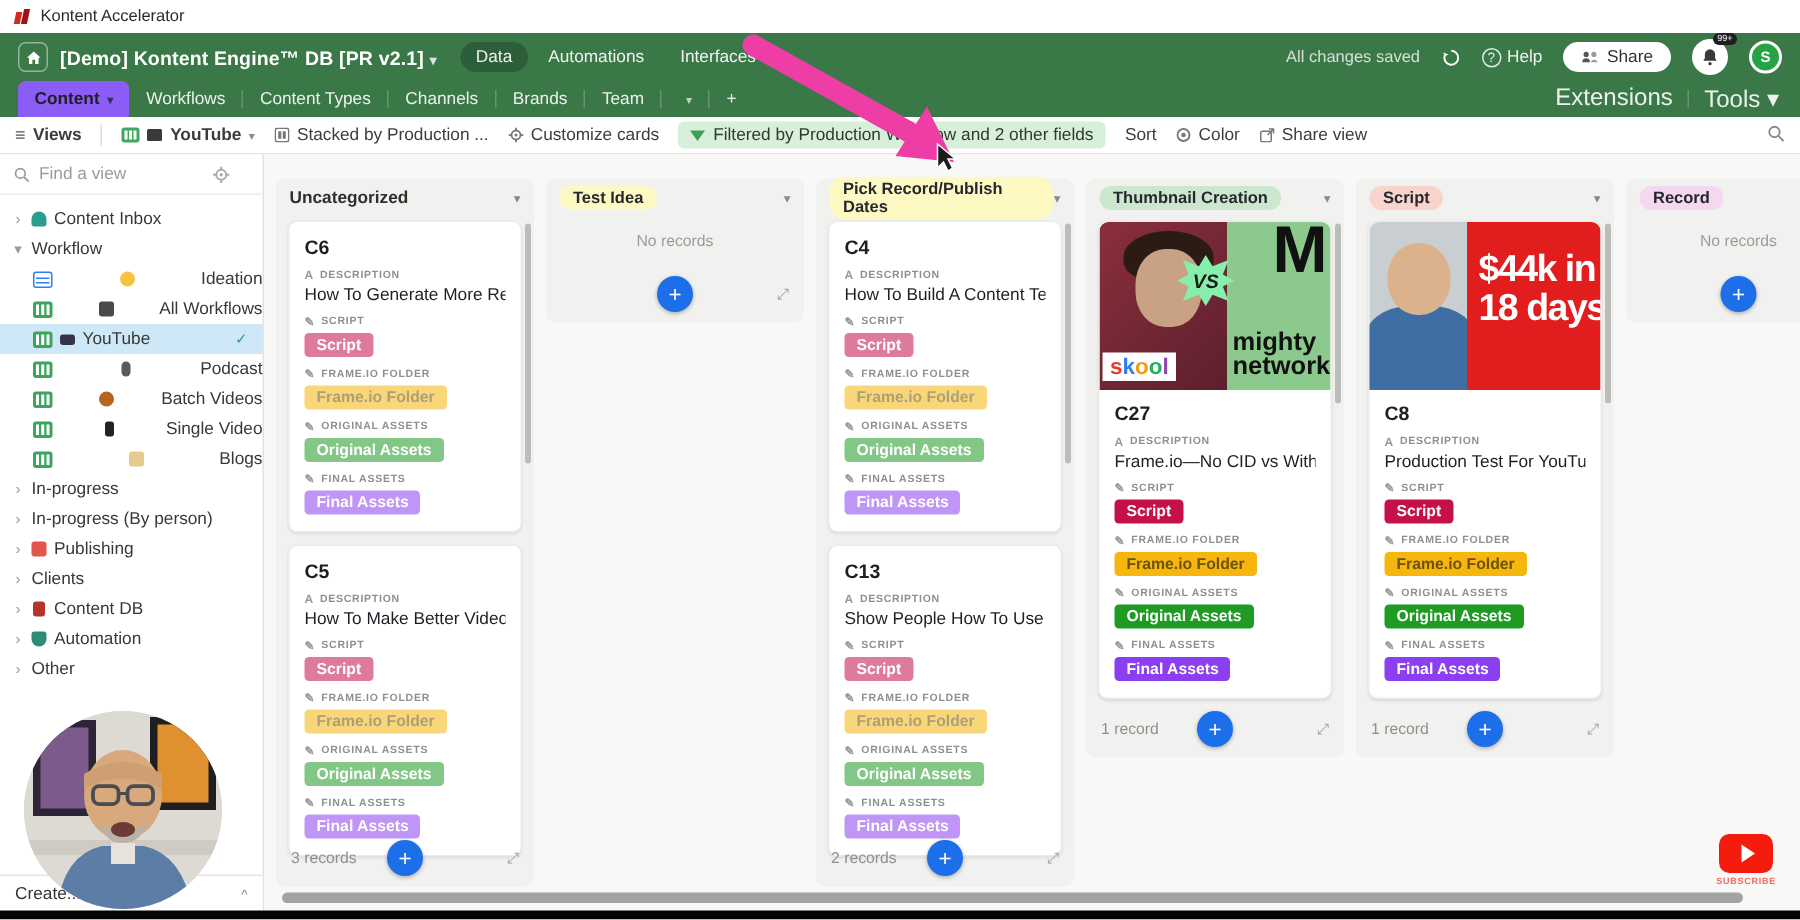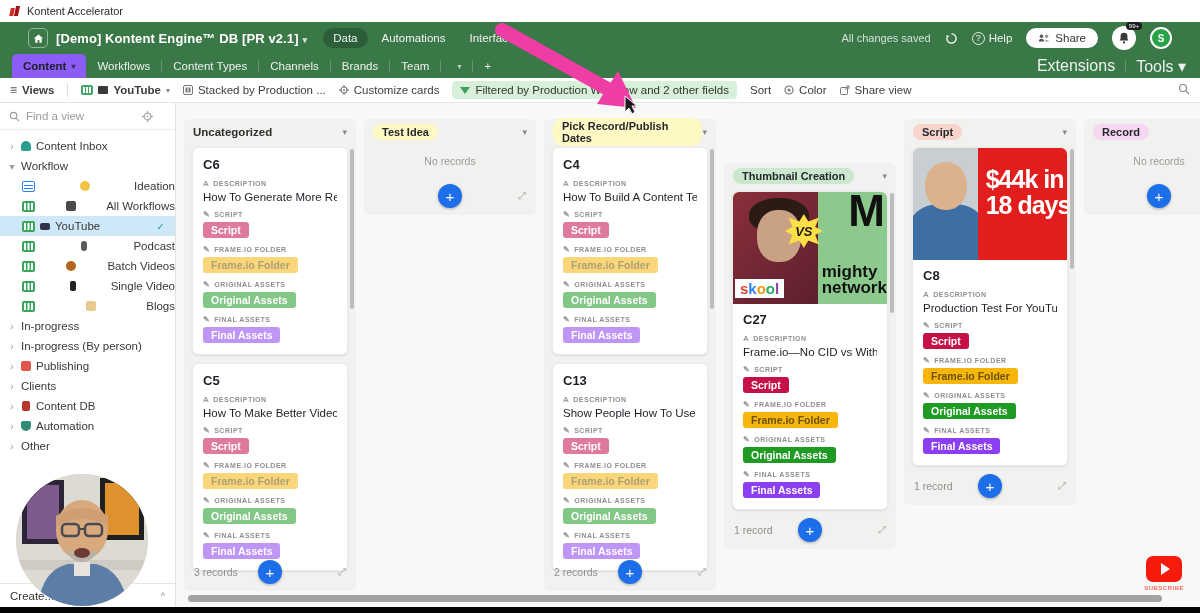--- a/index.html
+++ b/index.html
@@ -7,21 +7,21 @@
   body { font-family:"Liberation Sans", sans-serif; background:#fff; position:relative; }
 
   
   .app-bar { height:22px; display:flex; align-items:center; padding-left:10px; background:#fff; gap:6px; }
   .app-logo { width:11px; height:11px; position:relative; }
   .app-logo::before { content:""; position:absolute; left:0; top:2px; width:4px; height:8px; background:#d02a21; transform:skewX(-12deg); }
   .app-logo::after { content:""; position:absolute; left:5px; top:0; width:4px; height:10px; background:#a31313; transform:skewX(-12deg); }
   .app-title { font-size:11px; color:#2b2b2b; }
 
   
-  .green-nav { height:32px; background:#3b7848; display:flex; align-items:center; padding:0 28px; color:#fff; }
+  .green-nav { height:32px; background:#3b7848; display:flex; align-items:center; padding:0 12px; color:#fff; }
   .home-btn { width:20px; height:20px; border:1px solid rgba(255,255,255,.45); border-radius:5px; display:flex; align-items:center; justify-content:center; margin-right:8px; }
   .base-title { font-size:13px; font-weight:bold; letter-spacing:.1px; }
   .base-title .chev { font-size:9px; opacity:.8; margin-left:4px; }
   .nav-tabs { display:flex; align-items:center; margin-left:16px; gap:4px; }
   .nav-tab { font-size:11.5px; color:rgba(255,255,255,.92); padding:4px 10px; border-radius:12px; }
   .nav-tab.active { background:#2c5e3a; }
   .nav-right { margin-left:auto; display:flex; align-items:center; gap:14px; }
   .saved-text { font-size:11px; color:rgba(255,255,255,.78); }
   .icon-btn { display:flex; align-items:center; gap:4px; font-size:11.5px; color:rgba(255,255,255,.92); }
   .help-q { width:13px; height:13px; border:1px solid rgba(255,255,255,.85); border-radius:50%; font-size:9px; display:flex; align-items:center; justify-content:center; }
@@ -120,21 +120,21 @@
 
   
   .thumb { height:112px; margin:-9px -10px 8px -10px; border-radius:6px 6px 0 0; overflow:hidden; display:flex; position:relative; }
   .t27-left { width:55%; background:linear-gradient(135deg,#8a2f3a,#5d1f2e); position:relative; }
   .t27-face { position:absolute; left:24px; top:18px; width:44px; height:52px; background:#c9a286; border-radius:45%; }
   .t27-hair { position:absolute; left:16px; top:6px; width:60px; height:34px; background:#2a1c14; border-radius:50% 50% 40% 40%; }
   .t27-skool { position:absolute; left:2px; bottom:6px; background:#fff; padding:1px 5px; font-size:15px; font-weight:bold; }
   .t27-right { width:45%; background:#8cc98c; color:#111; position:relative; }
   .t27-m { position:absolute; top:-6px; right:2px; font-size:44px; font-weight:bold; color:#111; }
   .t27-txt { position:absolute; bottom:8px; left:4px; font-size:17px; font-weight:bold; line-height:16px; white-space:nowrap; }
-  .t27-vs { position:absolute; left:46%; top:22px; transform:translateX(-50%); width:38px; height:34px; background:#fde047; clip-path:polygon(50% 0,62% 22%,90% 10%,80% 38%,100% 50%,80% 62%,90% 90%,62% 78%,50% 100%,38% 78%,10% 90%,20% 62%,0 50%,20% 38%,10% 10%,38% 22%); display:flex; align-items:center; justify-content:center; font-size:13px; font-weight:bold; font-style:italic; color:#1a1a1a; }
+  .t27-vs { position:absolute; left:46%; top:22px; transform:translateX(-50%); width:38px; height:34px; background:#86efac; clip-path:polygon(50% 0,62% 22%,90% 10%,80% 38%,100% 50%,80% 62%,90% 90%,62% 78%,50% 100%,38% 78%,10% 90%,20% 62%,0 50%,20% 38%,10% 10%,38% 22%); display:flex; align-items:center; justify-content:center; font-size:13px; font-weight:bold; font-style:italic; color:#1a1a1a; }
   .t8-left { width:42%; background:#c9ced3; position:relative; }
   .t8-head { position:absolute; left:12px; top:14px; width:42px; height:48px; background:#dcb28c; border-radius:48%; }
   .t8-body { position:absolute; left:-4px; top:56px; width:76px; height:60px; background:#3f6ea5; border-radius:40% 40% 0 0; }
   .t8-right { width:58%; background:#e11d1d; color:#fff; position:relative; }
   .t8-txt { position:absolute; top:18px; left:8px; font-size:25px; font-weight:bold; line-height:26px; white-space:nowrap; letter-spacing:-1px; }
 
   
   .arrow-svg { position:absolute; left:0; top:0; width:1200px; height:613px; pointer-events:none; z-index:50; }
   .black-strip { position:absolute; left:0; bottom:0; width:100%; height:6px; background:#050505; z-index:60; }
   .subscribe { position:absolute; right:16px; bottom:22px; z-index:55; text-align:center; }
@@ -553,21 +553,21 @@
         </div>
       </div>
       <div class="vscroll"></div>
       <div class="col-foot">
         <span class="rec-count">2 records</span>
         <span class="plus-btn">+</span>
         <span class="expand-ico">⤢</span>
       </div>
     </div>
 
-    <div class="col" style="left:548px; height:386px;margin-top:44px;">
+    <div class="col" style="left:548px; height:386px;">
       <div class="col-head">
         <span class="col-pill pill-green">Thumbnail Creation</span>
         <span class="col-chev">▾</span>
       </div>
       <div class="cards">
         <div class="card">
           <div class="thumb">
             <div class="t27-left">
               <div class="t27-hair"></div>
                 <div class="t27-face"></div>

